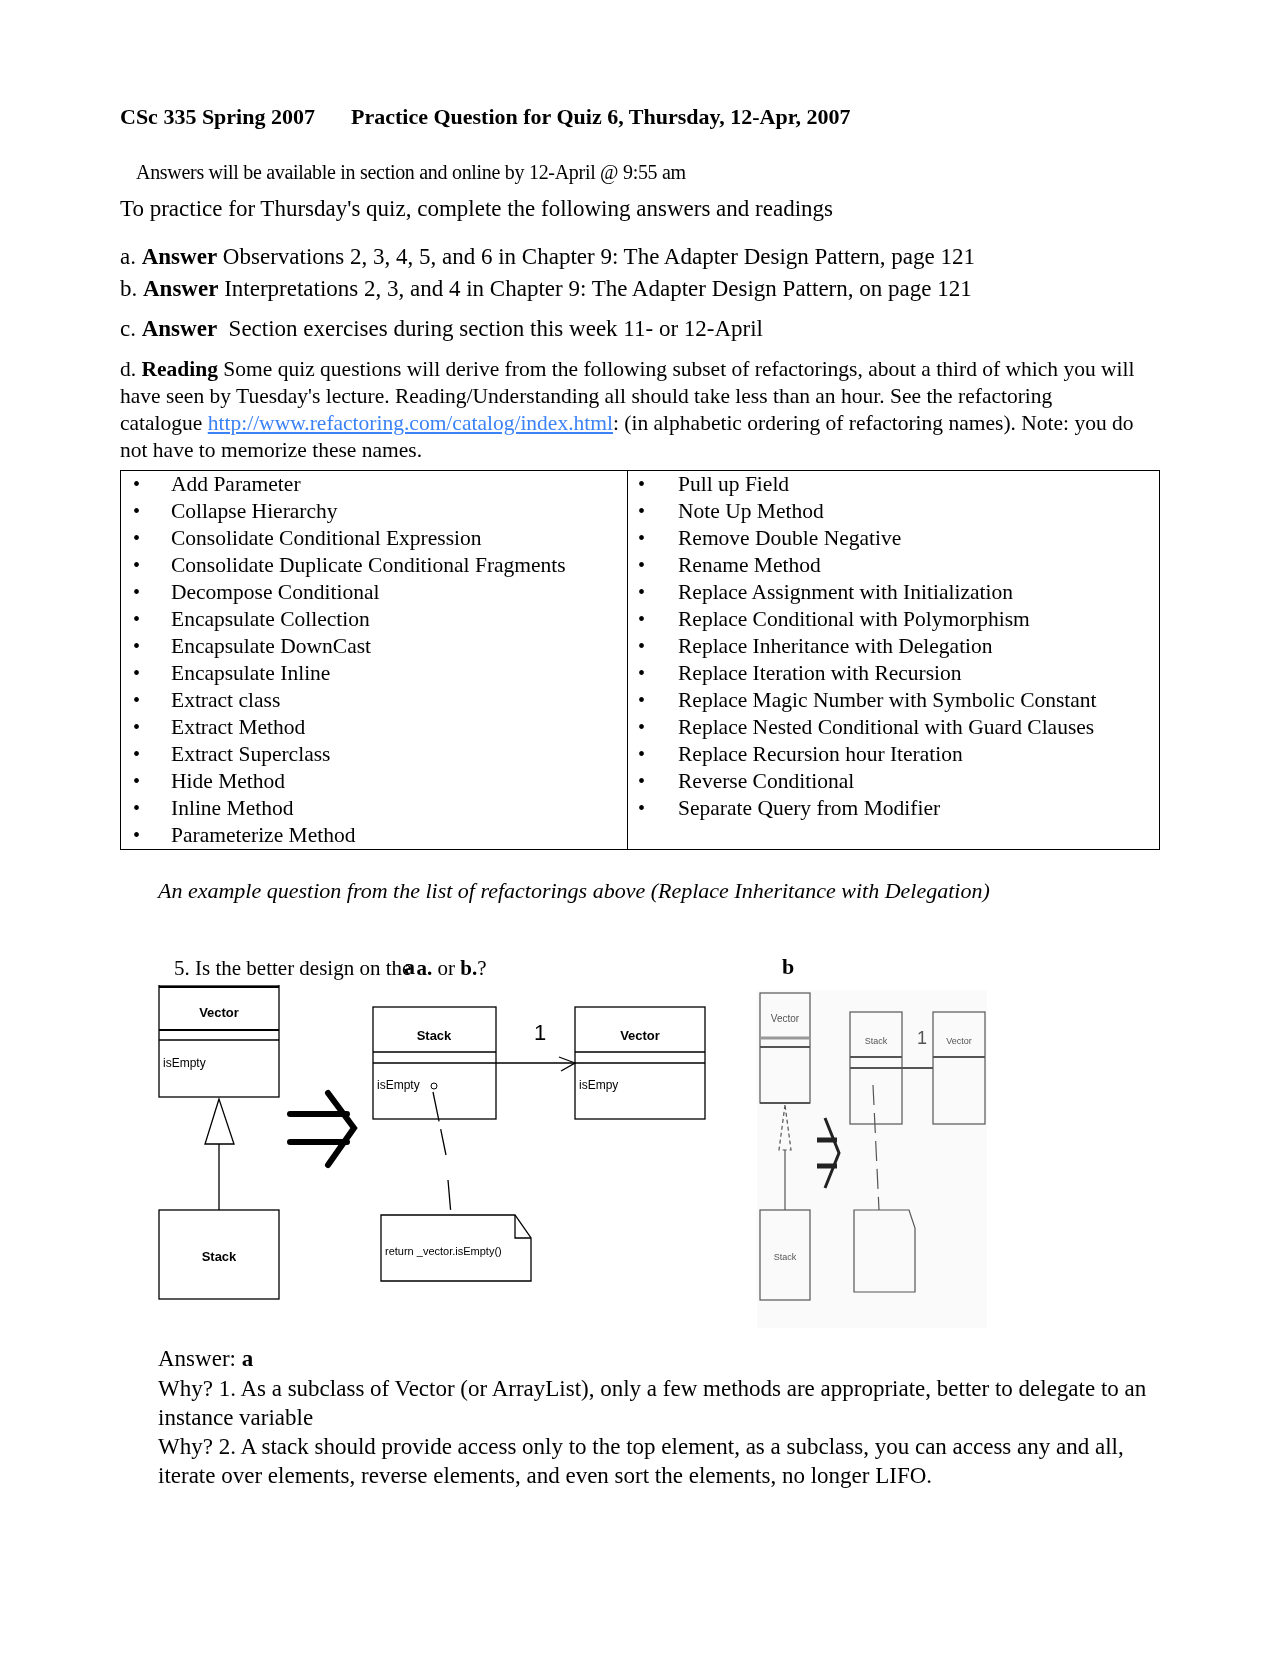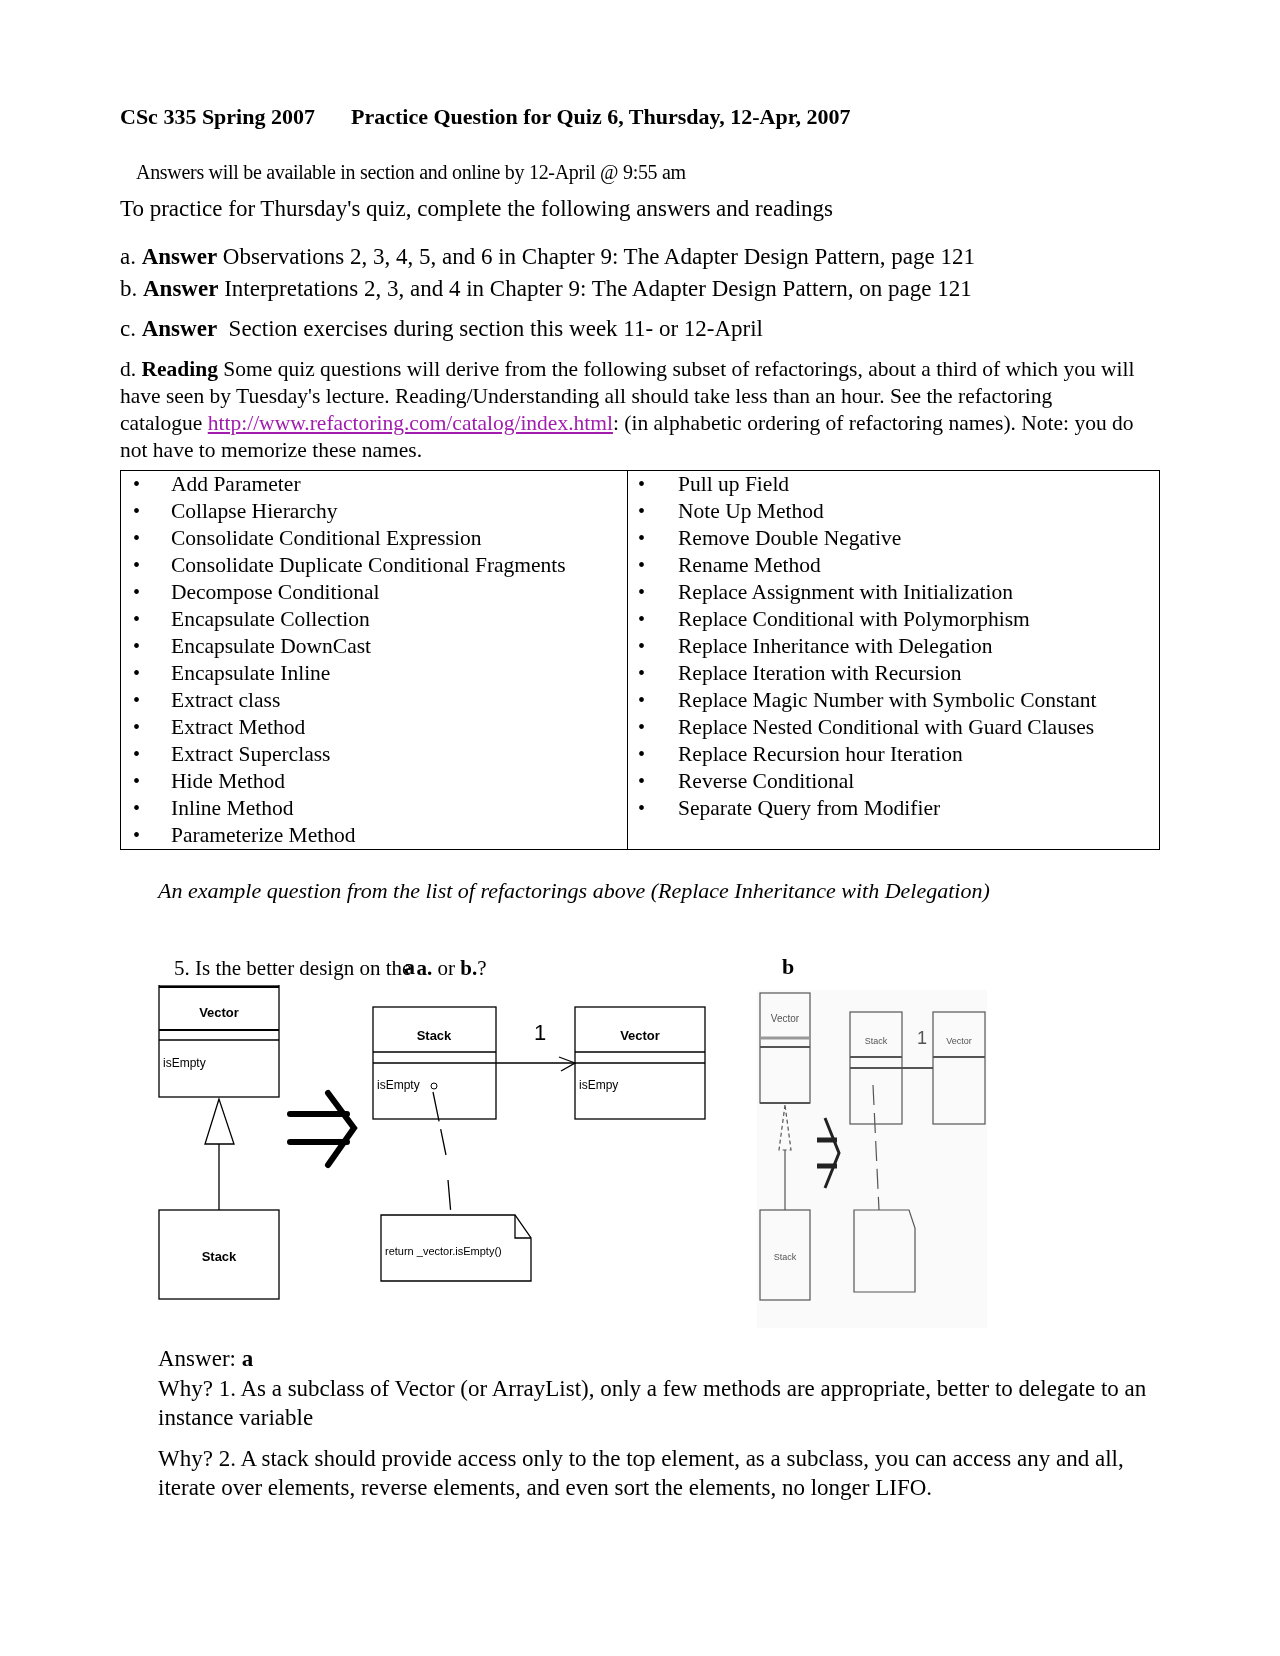--- a/index.html
+++ b/index.html
@@ -4,21 +4,21 @@
 <style>
   html, body { margin:0; padding:0; background:#fff; }
   body { width:1280px; height:1656px; position:relative; overflow:hidden; color:#000;
          font-family:"Liberation Serif", serif; }
   .abs { position:absolute; white-space:nowrap; }
   .title { left:120px; top:104px; font-size:22px; font-weight:bold; }
   .title .gap { display:inline-block; width:36px; }
   .subtitle { left:136px; top:161px; font-size:20px; letter-spacing:-0.3px; }
   .p { left:120px; font-size:23px; }
   .para-d { position:absolute; left:120px; top:356px; width:1020px; font-size:21.5px; line-height:27px; white-space:normal; }
-  .para-d a { color:#a21caf; text-decoration:underline;text-align:right; }
+  .para-d a { color:#3b82f6; text-decoration:underline;text-align:right; }
   table.ref { position:absolute; left:120px; top:470px; width:1040px; border-collapse:collapse;
               border:1.5px solid #000; }
   table.ref td { vertical-align:top; padding:0; border:1.5px solid #000; }
   table.ref td.left { width:506px; }
   ul.ref-list { list-style:none; margin:0; padding:0; }
   ul.ref-list li { font-size:21.5px; height:27px; line-height:27px; position:relative; padding-left:50px; }
   ul.ref-list li .bullet { position:absolute; left:12px; top:0; font-size:20px; }
   td.right ul.ref-list li { padding-left:50px; }
   td.right ul.ref-list li .bullet { left:10px; }
   .example { left:158px; top:878px; font-size:22px; font-style:italic; }
@@ -161,13 +161,13 @@
   </g>
   <text x="28" y="32" font-size="10" fill="#555" text-anchor="middle">Vector</text>
   <text x="28" y="270" font-size="9" fill="#555" text-anchor="middle">Stack</text>
   <text x="119" y="54" font-size="9" fill="#555" text-anchor="middle">Stack</text>
   <text x="165" y="54" font-size="18" fill="#555" text-anchor="middle">1</text>
   <text x="202" y="54" font-size="9" fill="#555" text-anchor="middle">Vector</text>
 </svg>
 
 <div class="abs ans" style="top:1346px;text-align:right;"><span>Answer: </span><b>a</b></div>
 <div class="abs ans" style="top:1374px; width:990px; white-space:normal; line-height:29px;">Why? 1. As a subclass of Vector (or ArrayList), only a few methods are appropriate, better to delegate to an instance variable</div>
-<div class="abs ans" style="top:1432px; width:990px; white-space:normal; line-height:29px;margin-top:12px;">Why? 2. A stack should provide access only to the top element, as a subclass, you can access any and all, iterate over elements, reverse elements, and even sort the elements, no longer LIFO.</div>
+<div class="abs ans" style="top:1432px; width:990px; white-space:normal; line-height:29px;">Why? 2. A stack should provide access only to the top element, as a subclass, you can access any and all, iterate over elements, reverse elements, and even sort the elements, no longer LIFO.</div>
 
 </body></html>

